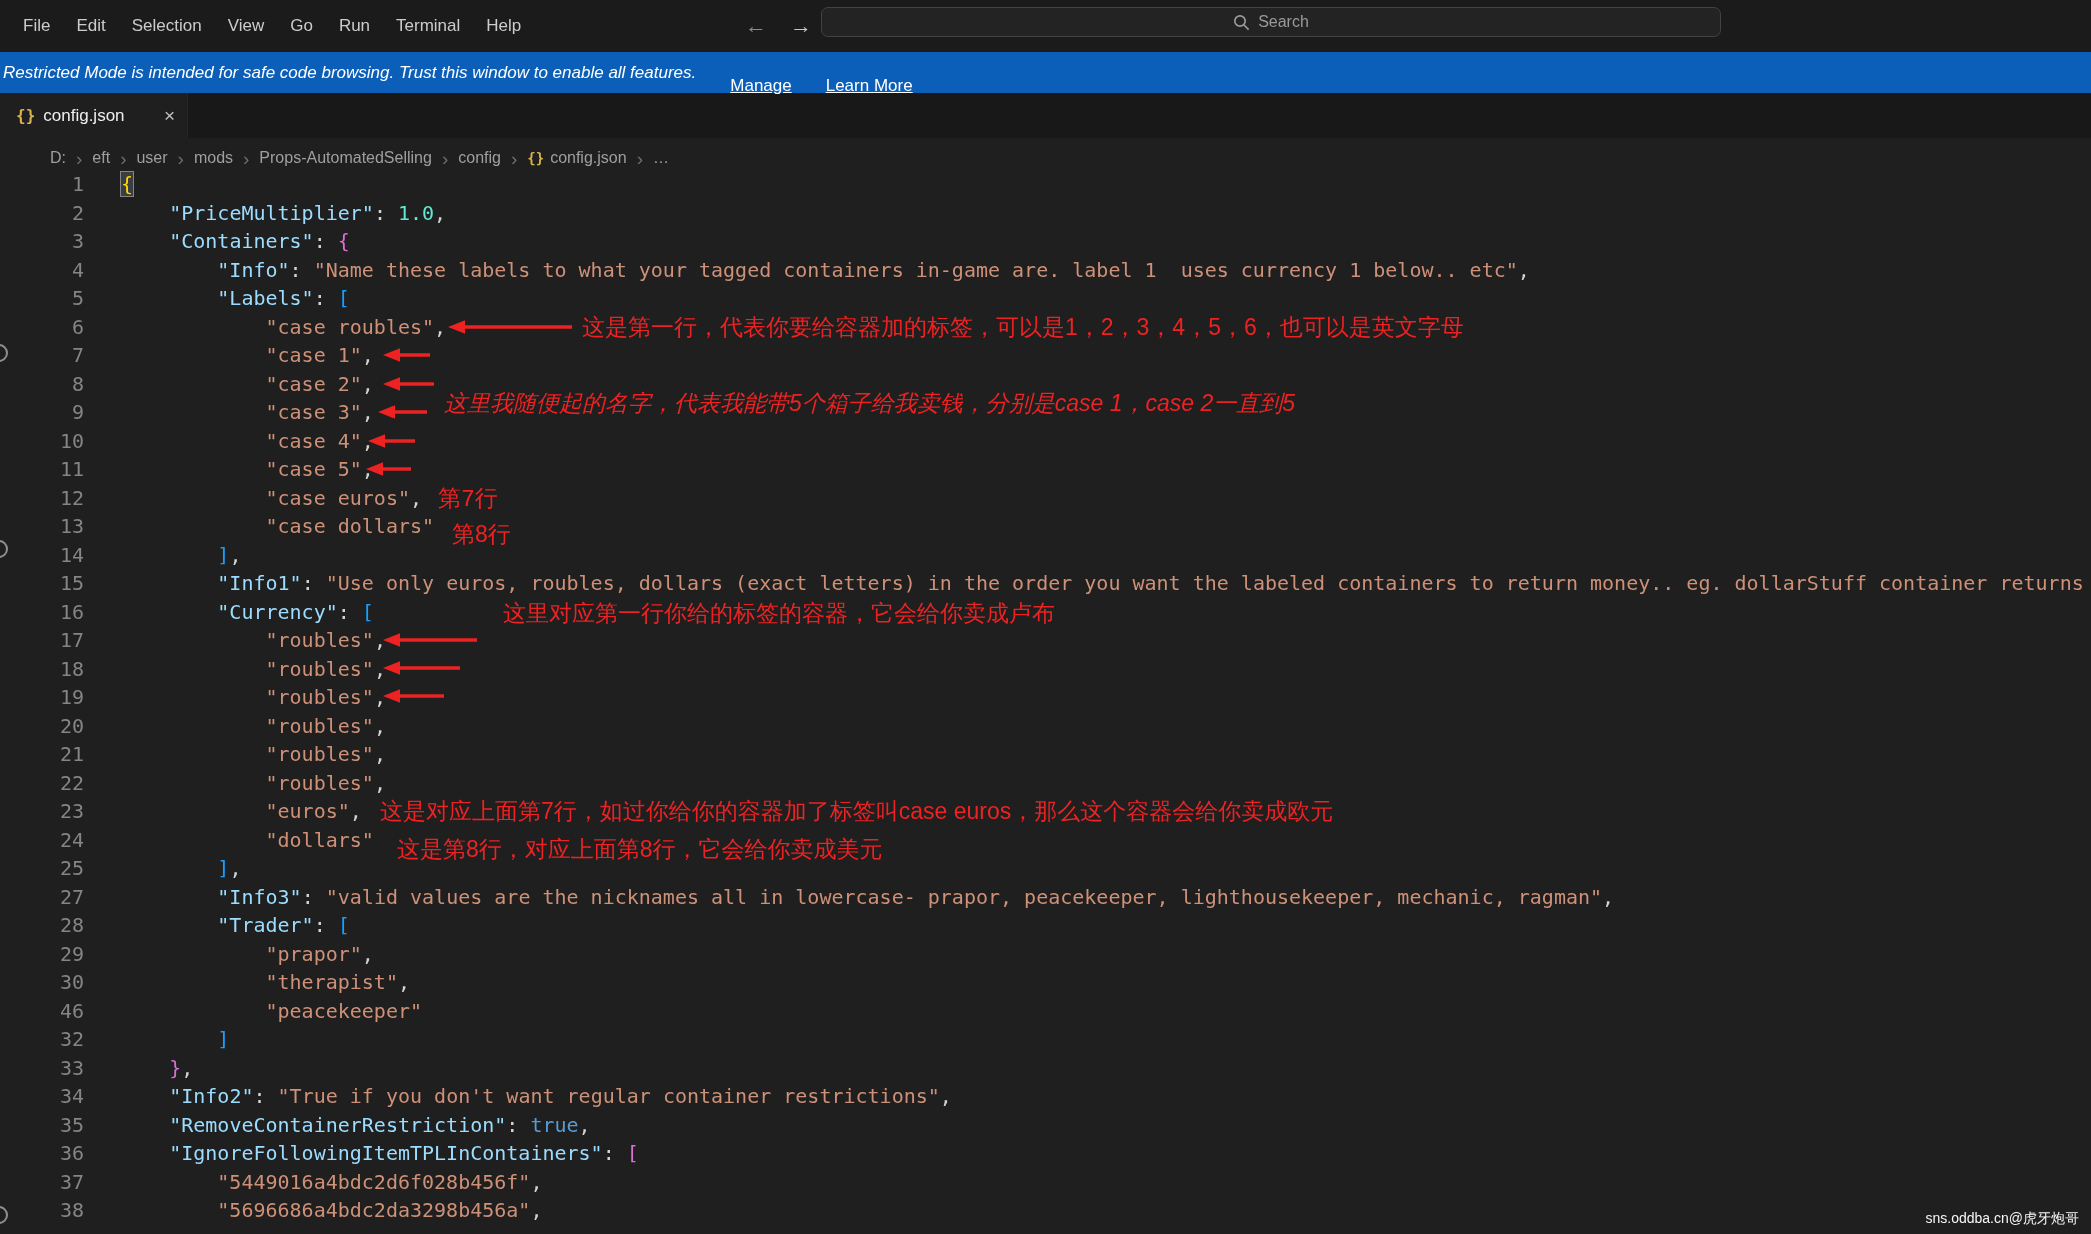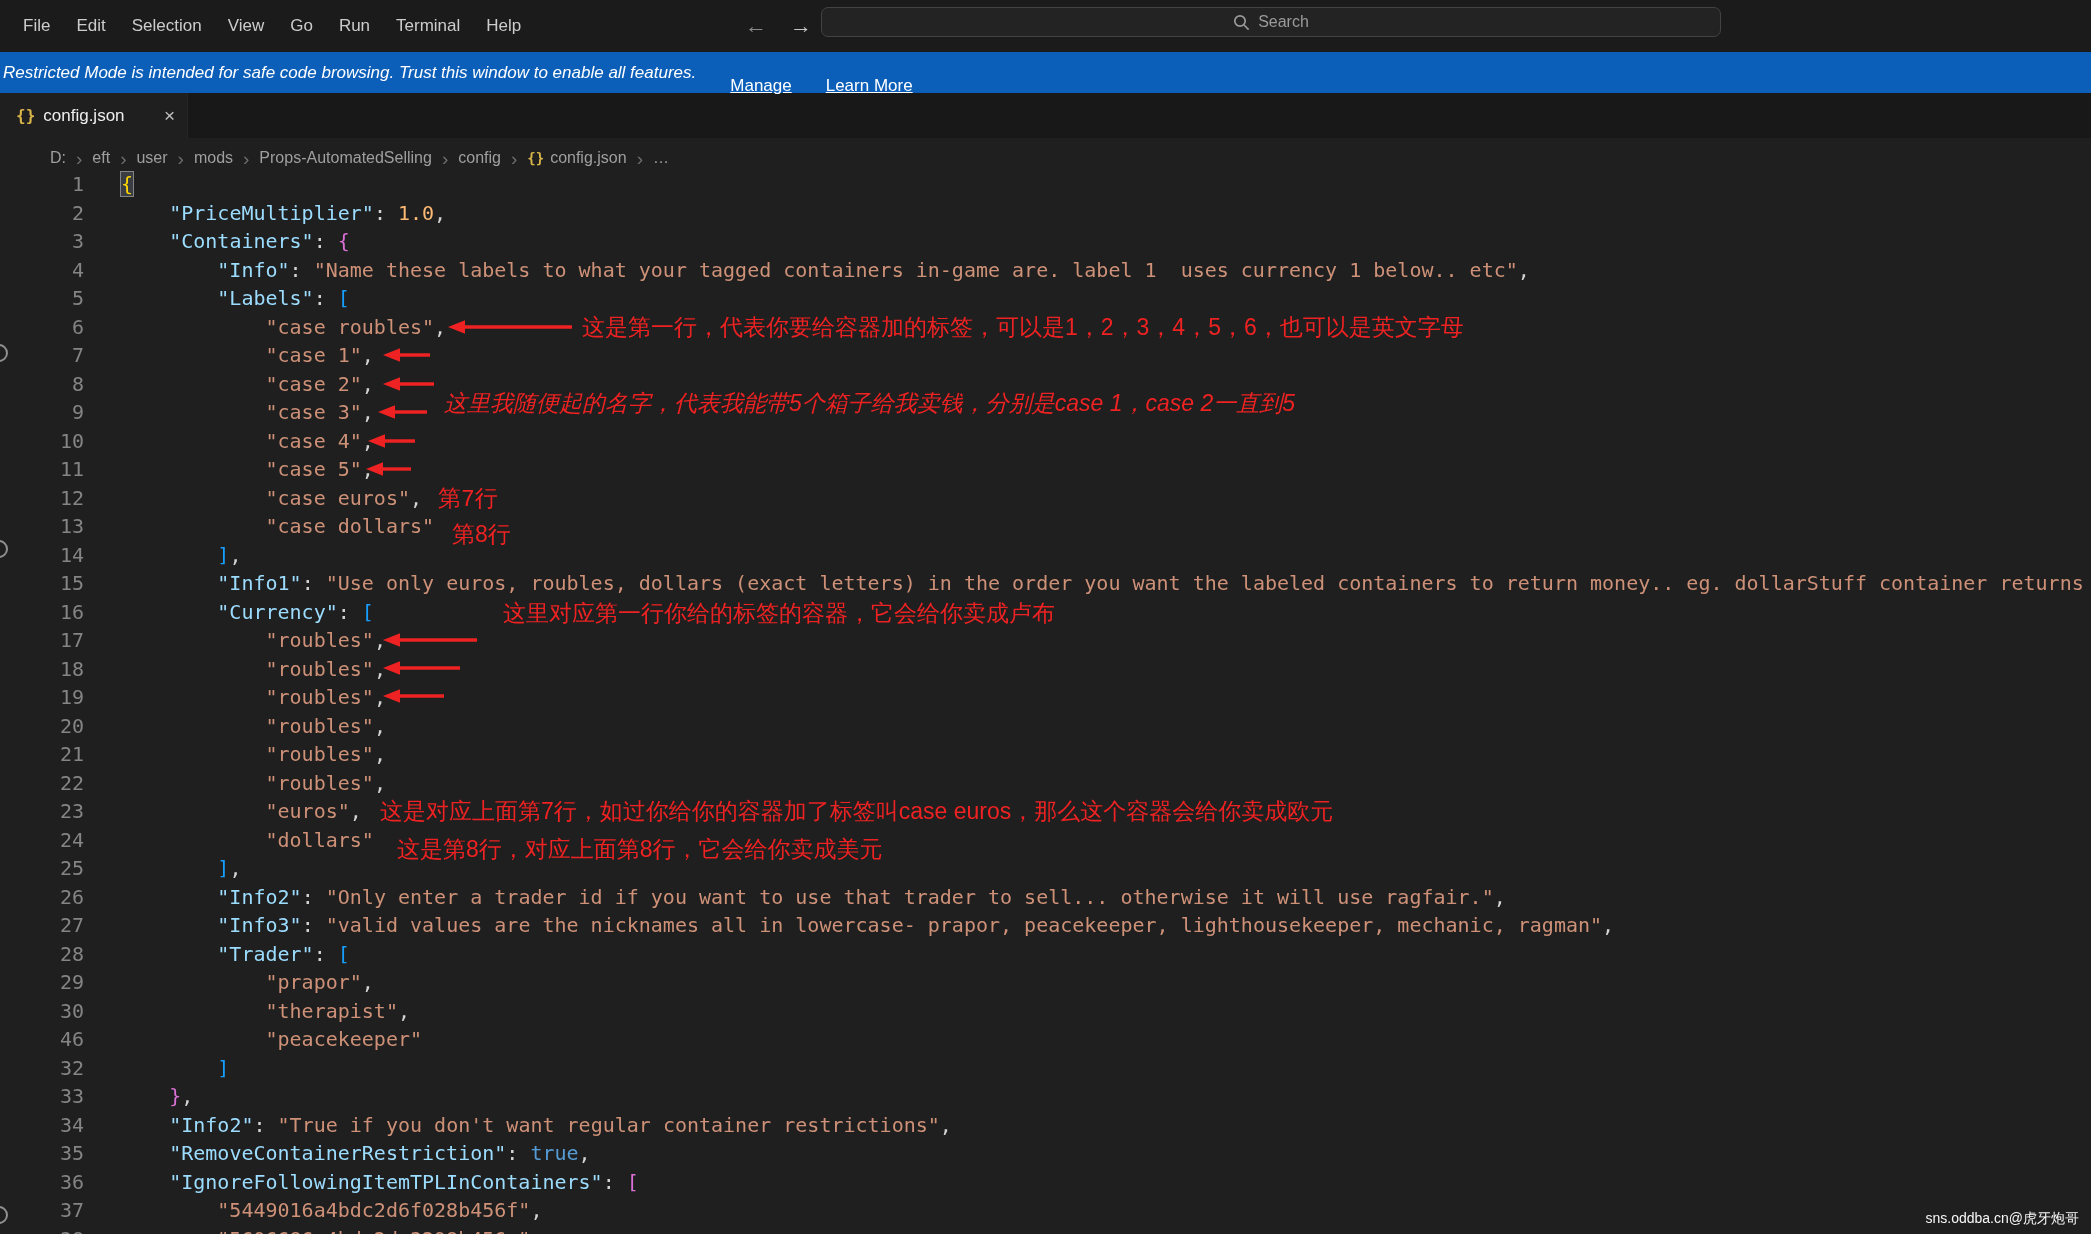--- a/index.html
+++ b/index.html
@@ -55,21 +55,21 @@
   .bc-item .json-icon { font-size: 14px; }
 
   
   .editor { position: absolute; left: 0; top: 170px; width: 2091px; height: 1064px; overflow: hidden; }
   .code { font-family: "DejaVu Sans Mono", monospace; font-size: 20px; }
   .line { display: flex; height: 28.5px; line-height: 28.5px; white-space: pre; }
   .ln { width: 84px; text-align: right; color: #858585; flex: none; }
   .lc { margin-left: 37px; color: #d4d4d4; }
   .tok-key { color: #9cdcfe; }
   .tok-str { color: #ce9178; }
-  .tok-num { color: #fdba74; }
+  .tok-num { color: #5eead4; }
   .tok-kw  { color: #569cd6; }
   .tok-pun { color: #d4d4d4; }
   .tok-b1  { color: #ffd700; }
   .tok-b2  { color: #da70d6; }
   .tok-b3  { color: #179fff; }
   .tok-match { outline: 1px solid #848484; background: #3a3d41; }
 
   .arc {
     position: absolute; left: -10px; width: 18px; height: 18px;
     border: 2px solid #8f8f8f; border-radius: 50%;
@@ -179,21 +179,20 @@
       <div class="line"><span class="ln">16</span><span class="lc"><span class="tok-ws">        </span><span class="tok-key">"Currency"</span><span class="tok-pun">: </span><span class="tok-b3">[</span></span></div>
       <div class="line"><span class="ln">17</span><span class="lc"><span class="tok-ws">            </span><span class="tok-str">"roubles"</span><span class="tok-pun">,</span></span></div>
       <div class="line"><span class="ln">18</span><span class="lc"><span class="tok-ws">            </span><span class="tok-str">"roubles"</span><span class="tok-pun">,</span></span></div>
       <div class="line"><span class="ln">19</span><span class="lc"><span class="tok-ws">            </span><span class="tok-str">"roubles"</span><span class="tok-pun">,</span></span></div>
       <div class="line"><span class="ln">20</span><span class="lc"><span class="tok-ws">            </span><span class="tok-str">"roubles"</span><span class="tok-pun">,</span></span></div>
       <div class="line"><span class="ln">21</span><span class="lc"><span class="tok-ws">            </span><span class="tok-str">"roubles"</span><span class="tok-pun">,</span></span></div>
       <div class="line"><span class="ln">22</span><span class="lc"><span class="tok-ws">            </span><span class="tok-str">"roubles"</span><span class="tok-pun">,</span></span></div>
       <div class="line"><span class="ln">23</span><span class="lc"><span class="tok-ws">            </span><span class="tok-str">"euros"</span><span class="tok-pun">,</span></span></div>
       <div class="line"><span class="ln">24</span><span class="lc"><span class="tok-ws">            </span><span class="tok-str">"dollars"</span></span></div>
       <div class="line"><span class="ln">25</span><span class="lc"><span class="tok-ws">        </span><span class="tok-b3">]</span><span class="tok-pun">,</span></span></div>
-      <div class="line"><span class="ln">26</span><span class="lc"><span class="tok-ws">        </span><span class="tok-key">"Info2"</span><span class="tok-pun">: </span><span class="tok-str">"Only enter a trader id if you want to use that trader to sell... otherwise it will use ragfair."</span><span class="tok-pun">,</span></span></div>
       <div class="line"><span class="ln">27</span><span class="lc"><span class="tok-ws">        </span><span class="tok-key">"Info3"</span><span class="tok-pun">: </span><span class="tok-str">"valid values are the nicknames all in lowercase- prapor, peacekeeper, lighthousekeeper, mechanic, ragman"</span><span class="tok-pun">,</span></span></div>
       <div class="line"><span class="ln">28</span><span class="lc"><span class="tok-ws">        </span><span class="tok-key">"Trader"</span><span class="tok-pun">: </span><span class="tok-b3">[</span></span></div>
       <div class="line"><span class="ln">29</span><span class="lc"><span class="tok-ws">            </span><span class="tok-str">"prapor"</span><span class="tok-pun">,</span></span></div>
       <div class="line"><span class="ln">30</span><span class="lc"><span class="tok-ws">            </span><span class="tok-str">"therapist"</span><span class="tok-pun">,</span></span></div>
       <div class="line"><span class="ln">46</span><span class="lc"><span class="tok-ws">            </span><span class="tok-str">"peacekeeper"</span></span></div>
       <div class="line"><span class="ln">32</span><span class="lc"><span class="tok-ws">        </span><span class="tok-b3">]</span></span></div>
       <div class="line"><span class="ln">33</span><span class="lc"><span class="tok-ws">    </span><span class="tok-b2">}</span><span class="tok-pun">,</span></span></div>
       <div class="line"><span class="ln">34</span><span class="lc"><span class="tok-ws">    </span><span class="tok-key">"Info2"</span><span class="tok-pun">: </span><span class="tok-str">"True if you don't want regular container restrictions"</span><span class="tok-pun">,</span></span></div>
       <div class="line"><span class="ln">35</span><span class="lc"><span class="tok-ws">    </span><span class="tok-key">"RemoveContainerRestriction"</span><span class="tok-pun">: </span><span class="tok-kw">true</span><span class="tok-pun">,</span></span></div>
       <div class="line"><span class="ln">36</span><span class="lc"><span class="tok-ws">    </span><span class="tok-key">"IgnoreFollowingItemTPLInContainers"</span><span class="tok-pun">: </span><span class="tok-b2">[</span></span></div>

